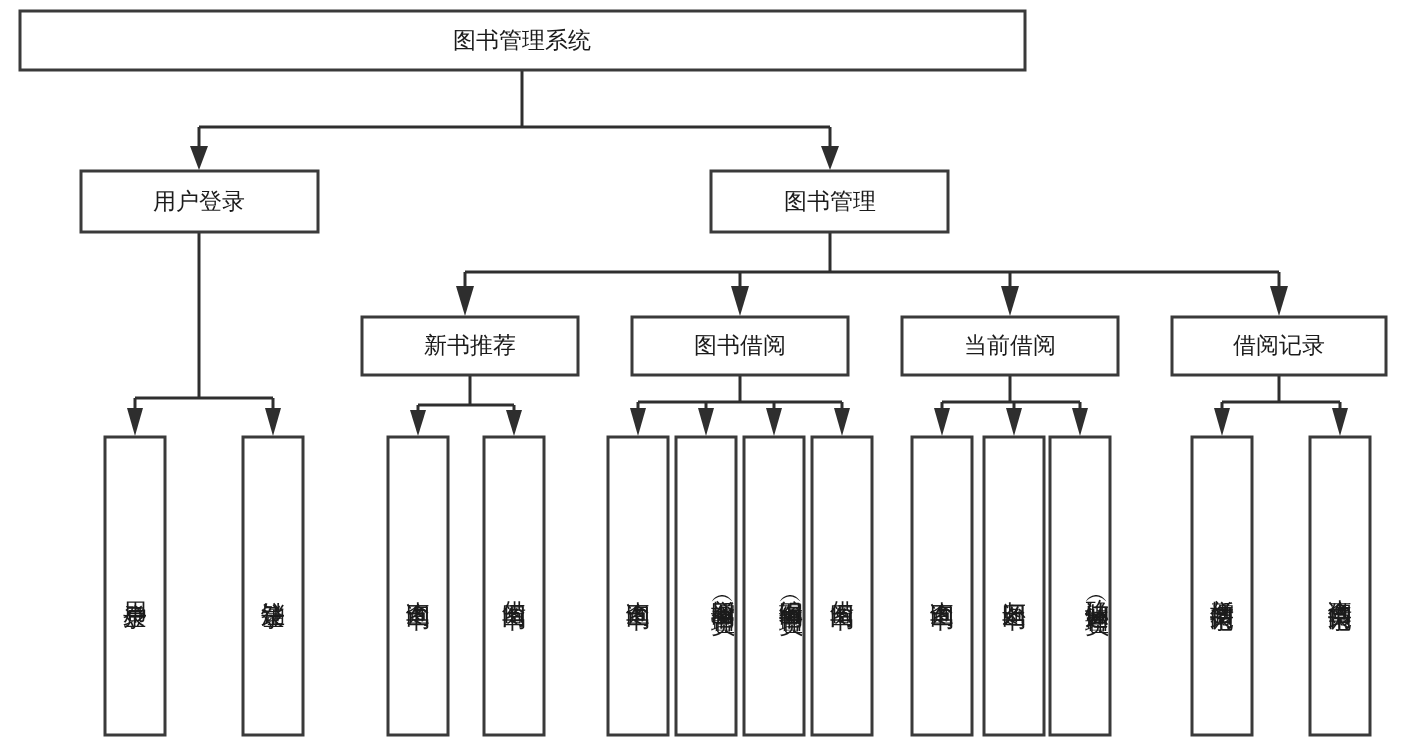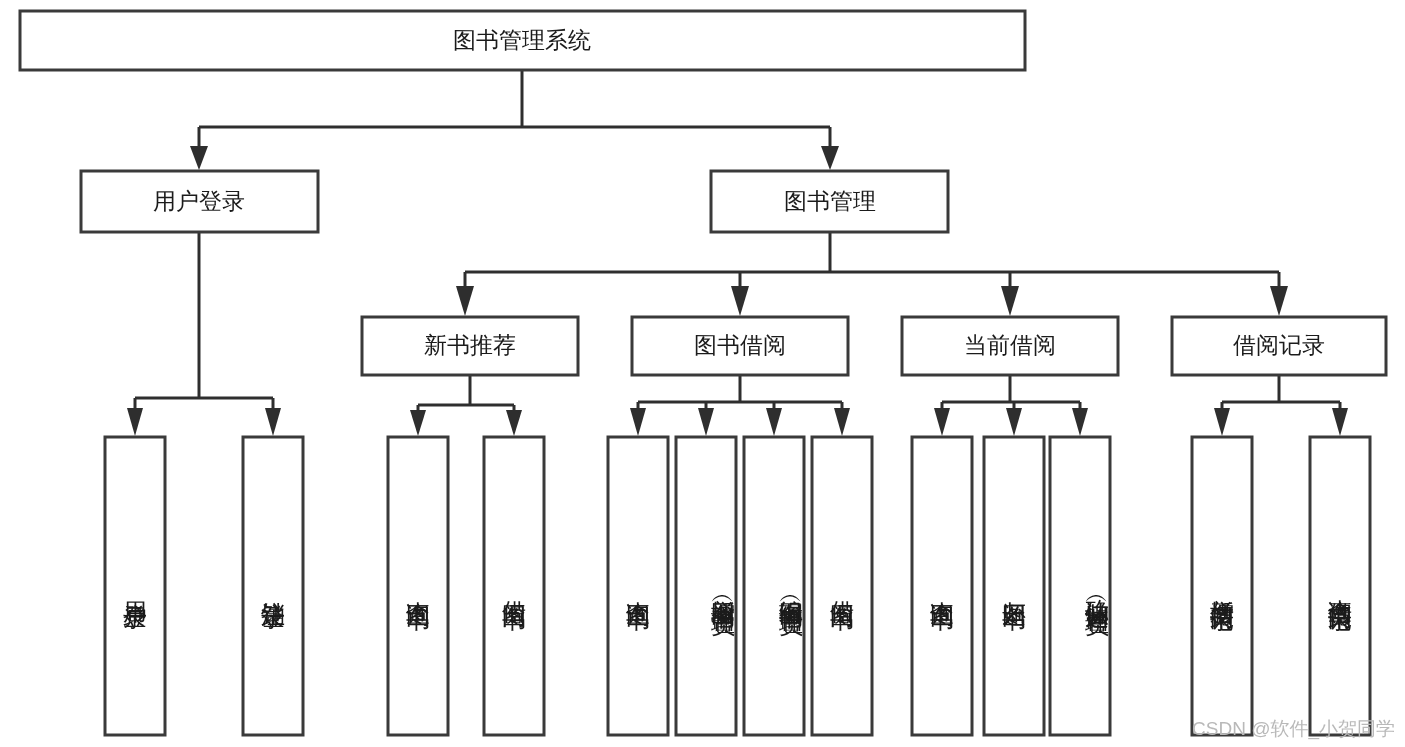--- a/index.html
+++ b/index.html
@@ -218,14 +218,13 @@
   <div class="leaf-text centered" style="left:608px; top:437px; width:60px; height:298px;">查询图书</div>
   <div class="leaf-text" style="left:676px; top:443px; width:60px; height:292px;">新增图书（管理员）</div>
   <div class="leaf-text" style="left:744px; top:443px; width:60px; height:292px;">编辑图书（管理员）</div>
   <div class="leaf-text centered" style="left:812px; top:437px; width:60px; height:298px;">借阅图书</div>
   <div class="leaf-text centered" style="left:912px; top:437px; width:60px; height:298px;">查询图书</div>
   <div class="leaf-text centered" style="left:984px; top:437px; width:60px; height:298px;">归还图书</div>
   <div class="leaf-text" style="left:1050px; top:443px; width:60px; height:292px;">确认归还（管理员）</div>
   <div class="leaf-text centered" style="left:1192px; top:437px; width:60px; height:298px;">新增借阅记录</div>
   <div class="leaf-text centered" style="left:1310px; top:437px; width:60px; height:298px;">查询借阅记录</div>
 
-  <div id="watermark">CSDN @软件_小贺同学</div>
 </div>
 
 </body></html>

